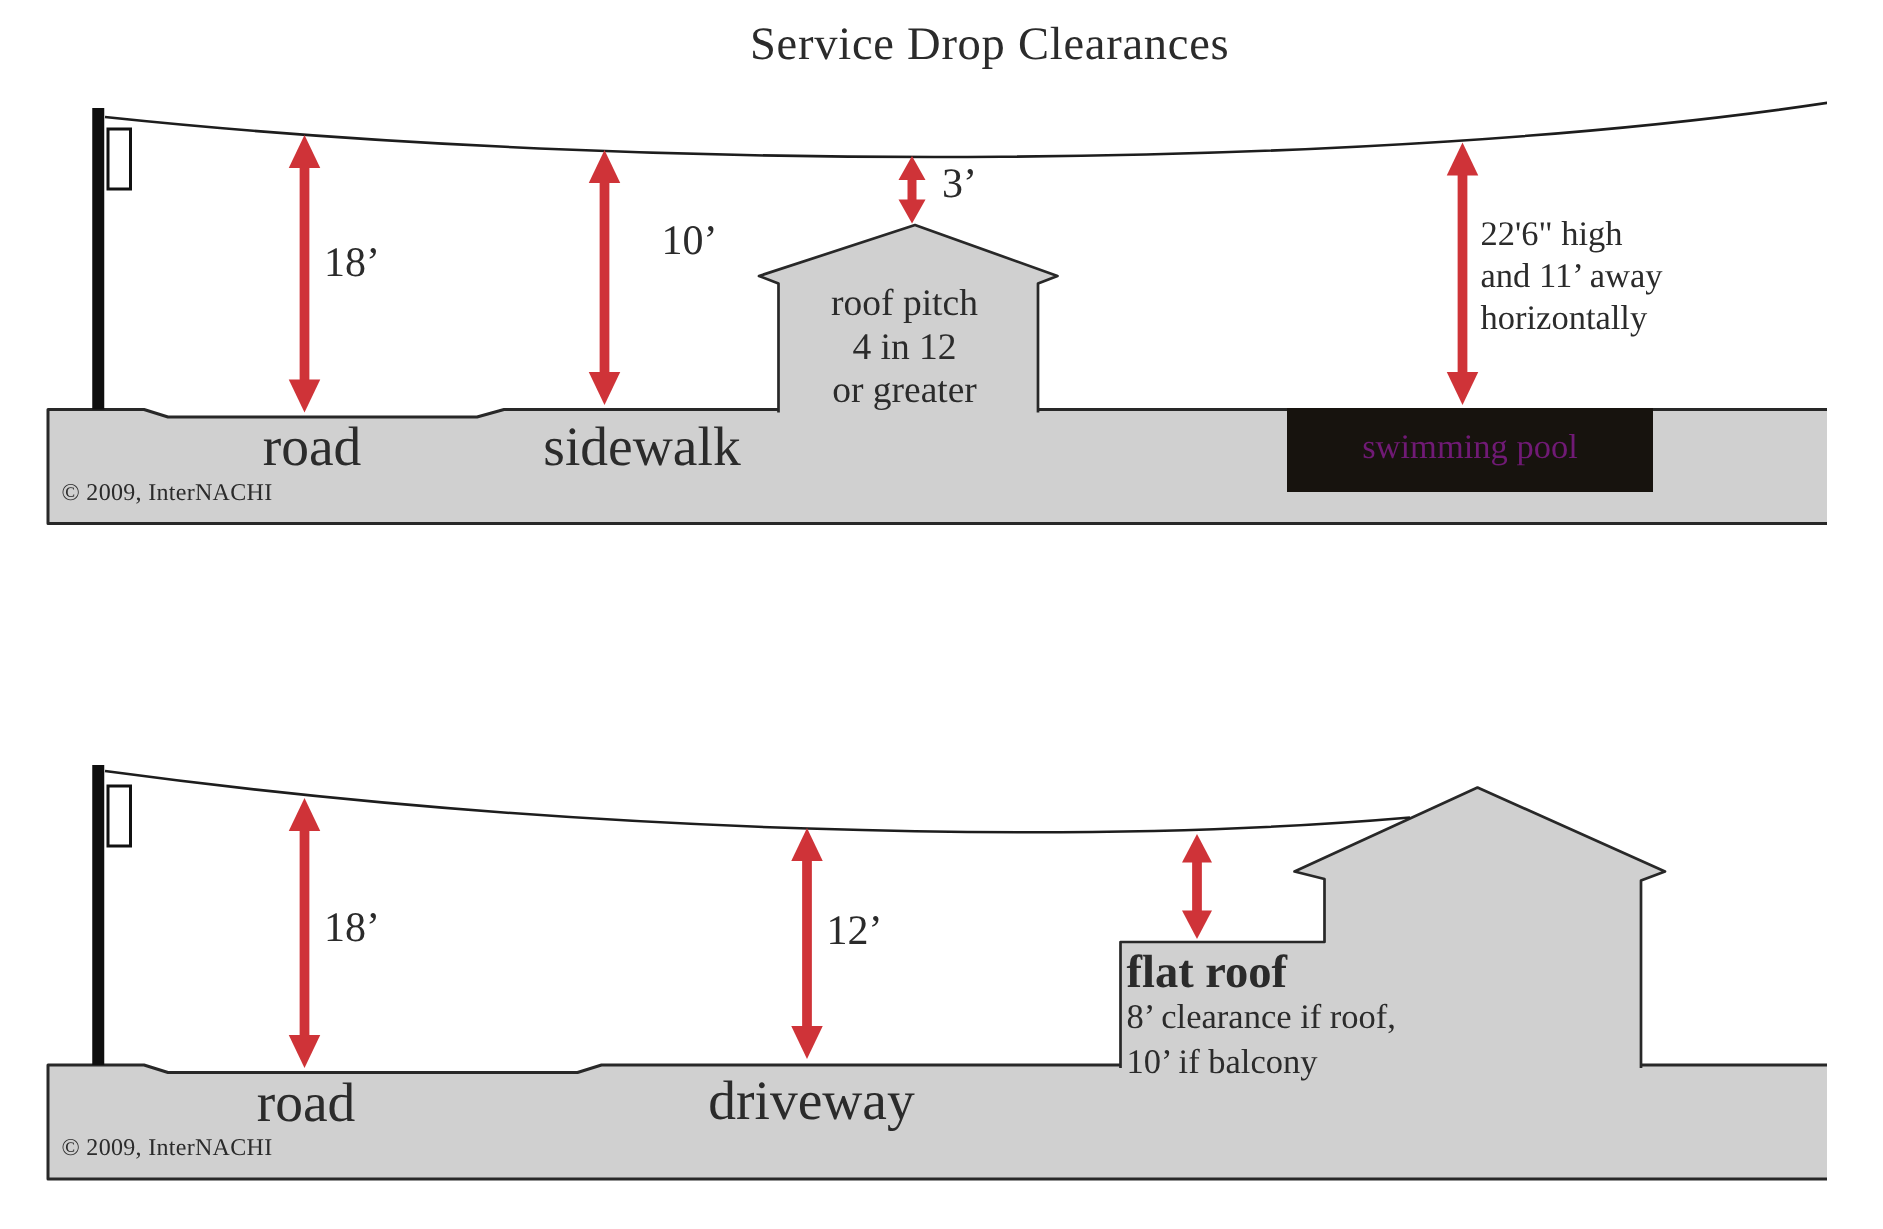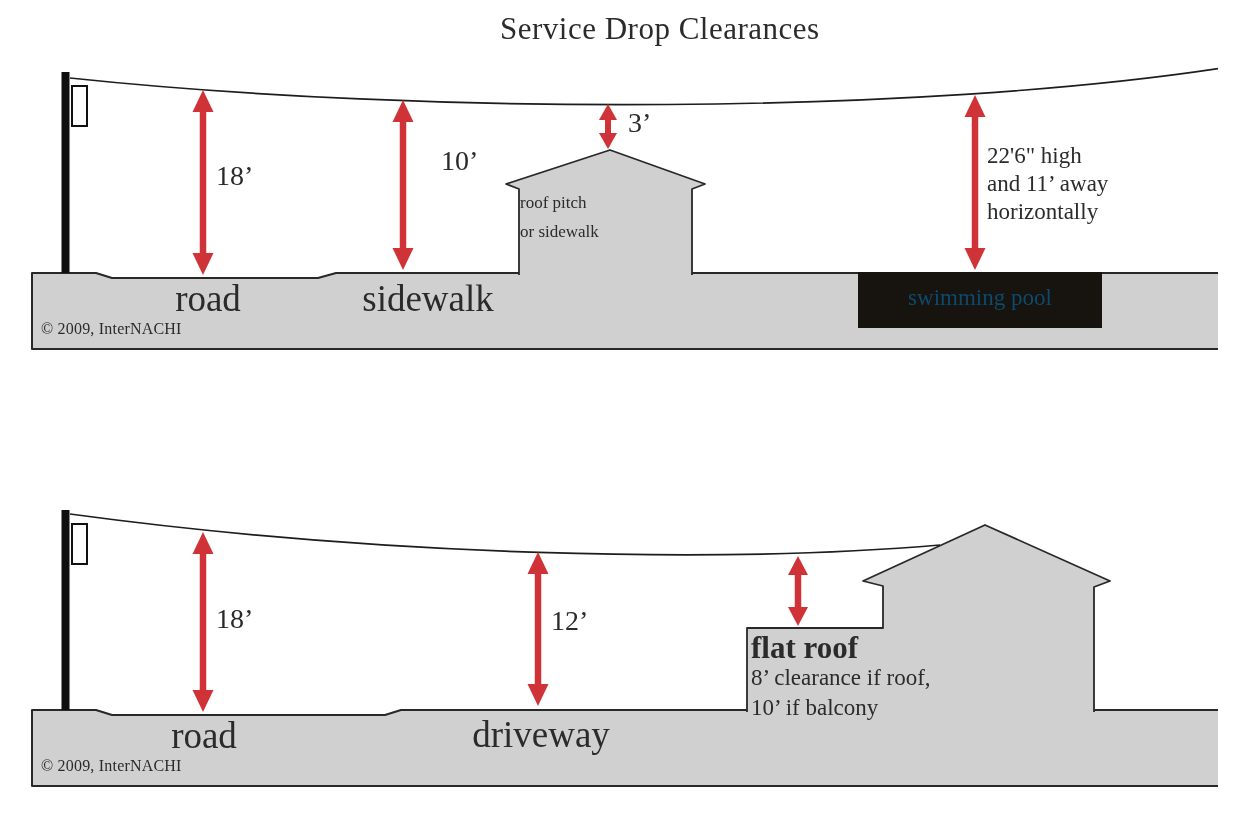--- a/index.html
+++ b/index.html
@@ -21,26 +21,26 @@
   .ashaft.small { stroke-width:6; }
   .ahead  { fill:#cf3338; }
 
   
   .txt { position:absolute; white-space:nowrap; line-height:1.1; }
   .title { font-size:31px; letter-spacing:.5px; }
   .meas  { font-size:28px; }
   .surface { font-size:37px; text-align:center; }
   .note  { font-size:23px; line-height:28px; }
   .note span { display:block; }
-  .roofnote { font-size:17px; line-height:29px; text-align:left; }
+  .roofnote { font-size:25px; line-height:29px; text-align:center; }
   .roofnote span { display:block; }
   .flatnote { font-size:23px; line-height:30px; }
   .flatnote span { display:block; }
   .flatnote .b { font-weight:700; font-size:31px; }
-  .poollabel { font-size:23px; color:#0c4a6e; text-align:center; }
+  .poollabel { font-size:23px; color:#701a75; text-align:center; }
   .copy { font-size:16px; letter-spacing:.2px; }
 </style>
 </head>
 <body>
 
 <div class="stage">
 
   <svg class="layer" width="1255" height="819" viewBox="0 0 1255 819">
 
     <path class="ground" d="M 32 273 L 96 273 L 112 278 L 318 278 L 336 273 L 1222 273 L 1222 349 L 32 349 Z"></path>
@@ -108,21 +108,22 @@
   <div class="txt meas" style="left:628px; top:108px;">3’</div>
 
   <div class="txt note" style="left:987px; top:142px;">
     <span>22'6" high</span>
     <span>and 11’ away</span>
     <span>horizontally</span>
   </div>
 
   <div class="txt roofnote" style="left:520px; top:188px; width:166px;">
     <span>roof pitch</span>
-    <span>or sidewalk</span>
+    <span>4 in 12</span>
+    <span>or greater</span>
   </div>
 
   <div class="txt surface" style="left:158px; top:279px; width:100px;">road</div>
   <div class="txt surface" style="left:348px; top:279px; width:160px;">sidewalk</div>
   <div class="txt poollabel" style="left:858px; top:285px; width:244px;">swimming pool</div>
   <div class="txt copy" style="left:41px; top:320px;">© 2009, InterNACHI</div>
 
   <div class="txt meas" style="left:216px; top:604px;">18’</div>
   <div class="txt meas" style="left:551px; top:606px;">12’</div>
 

